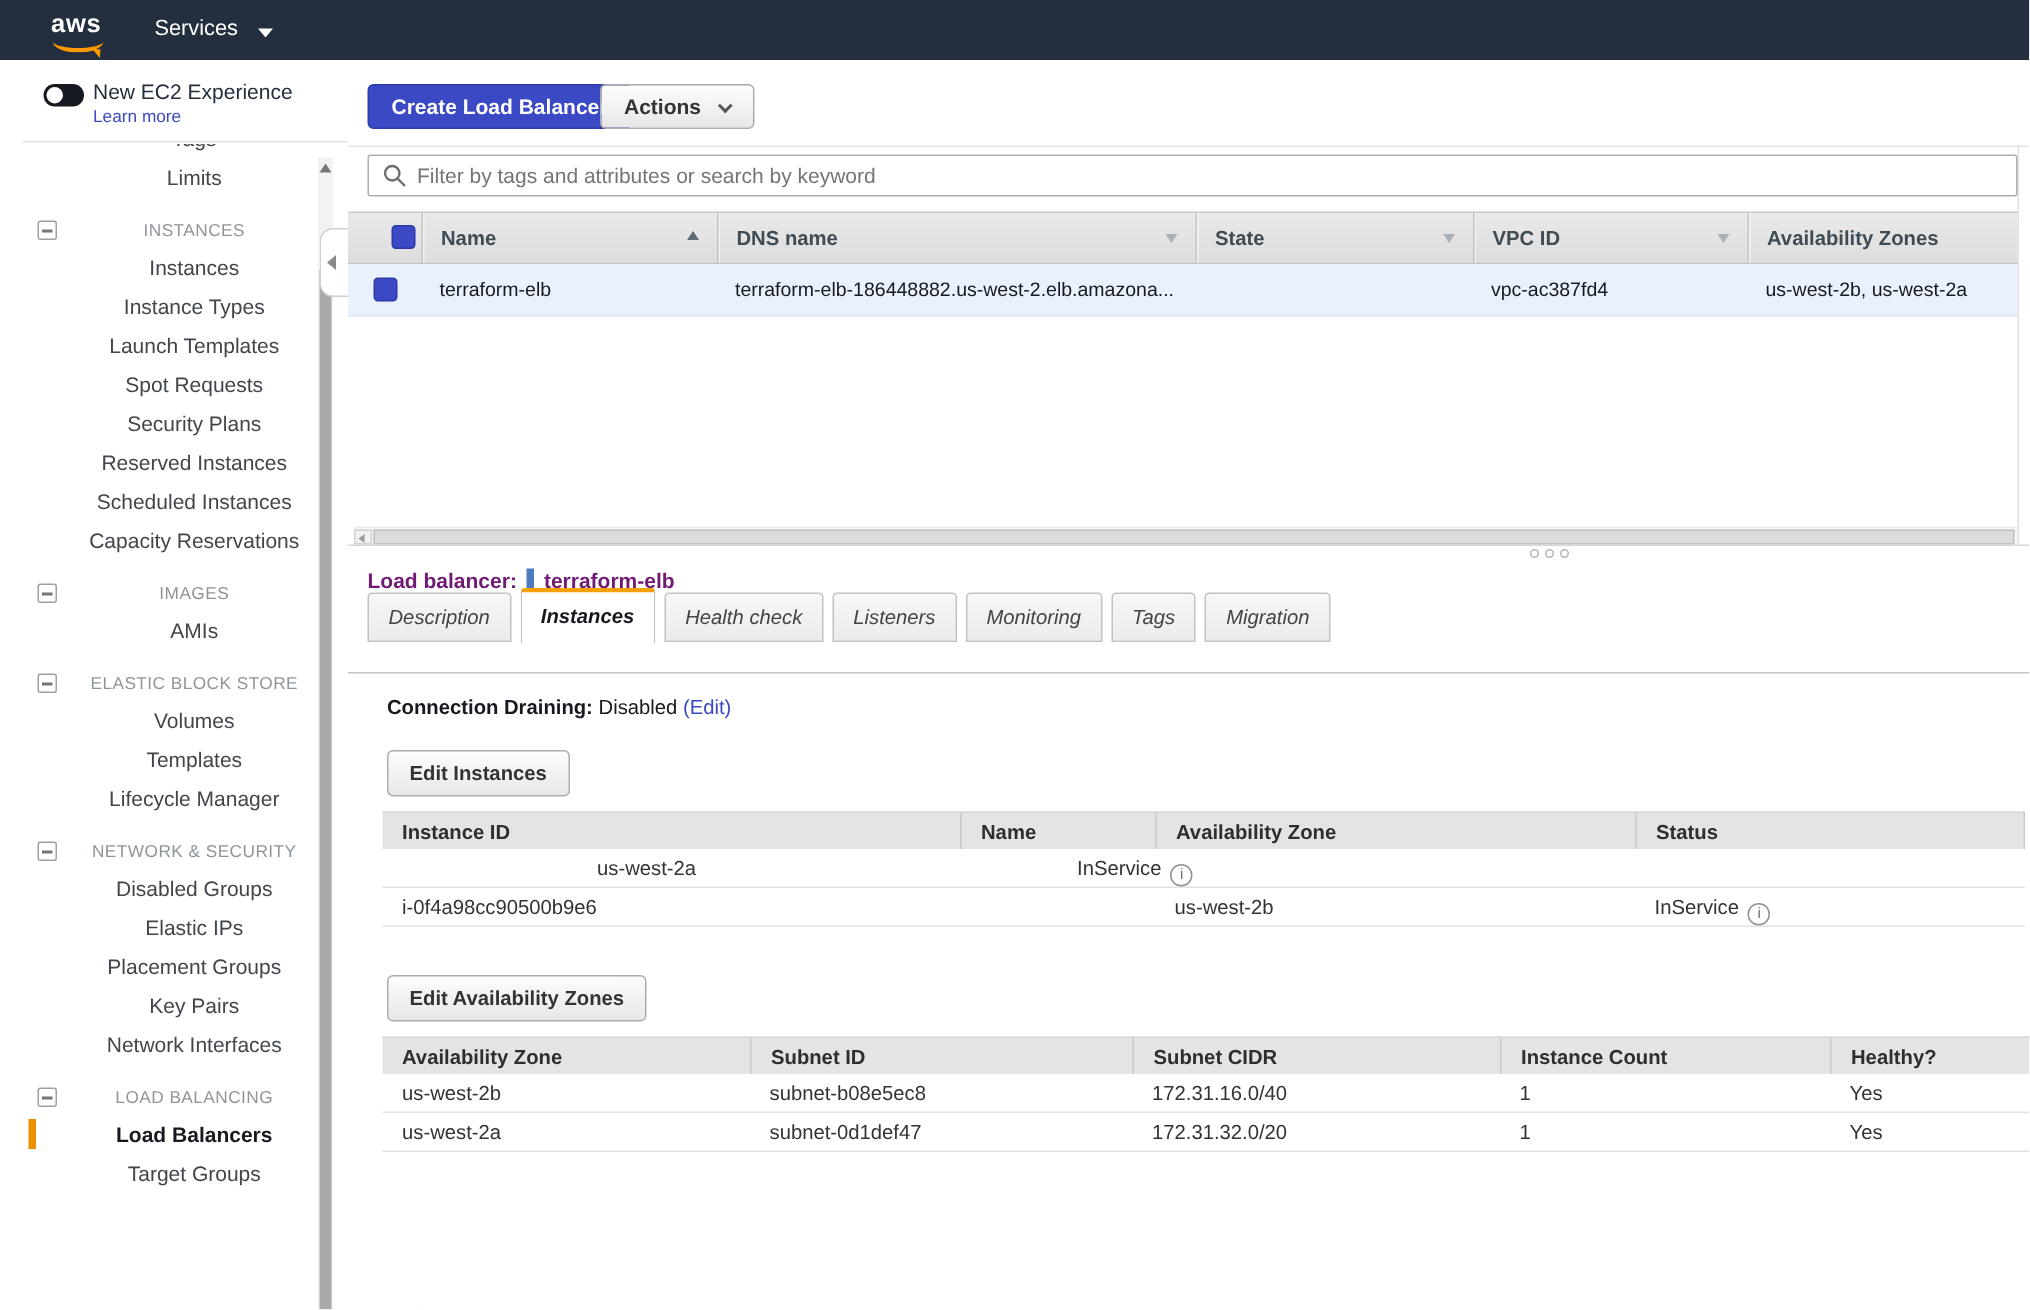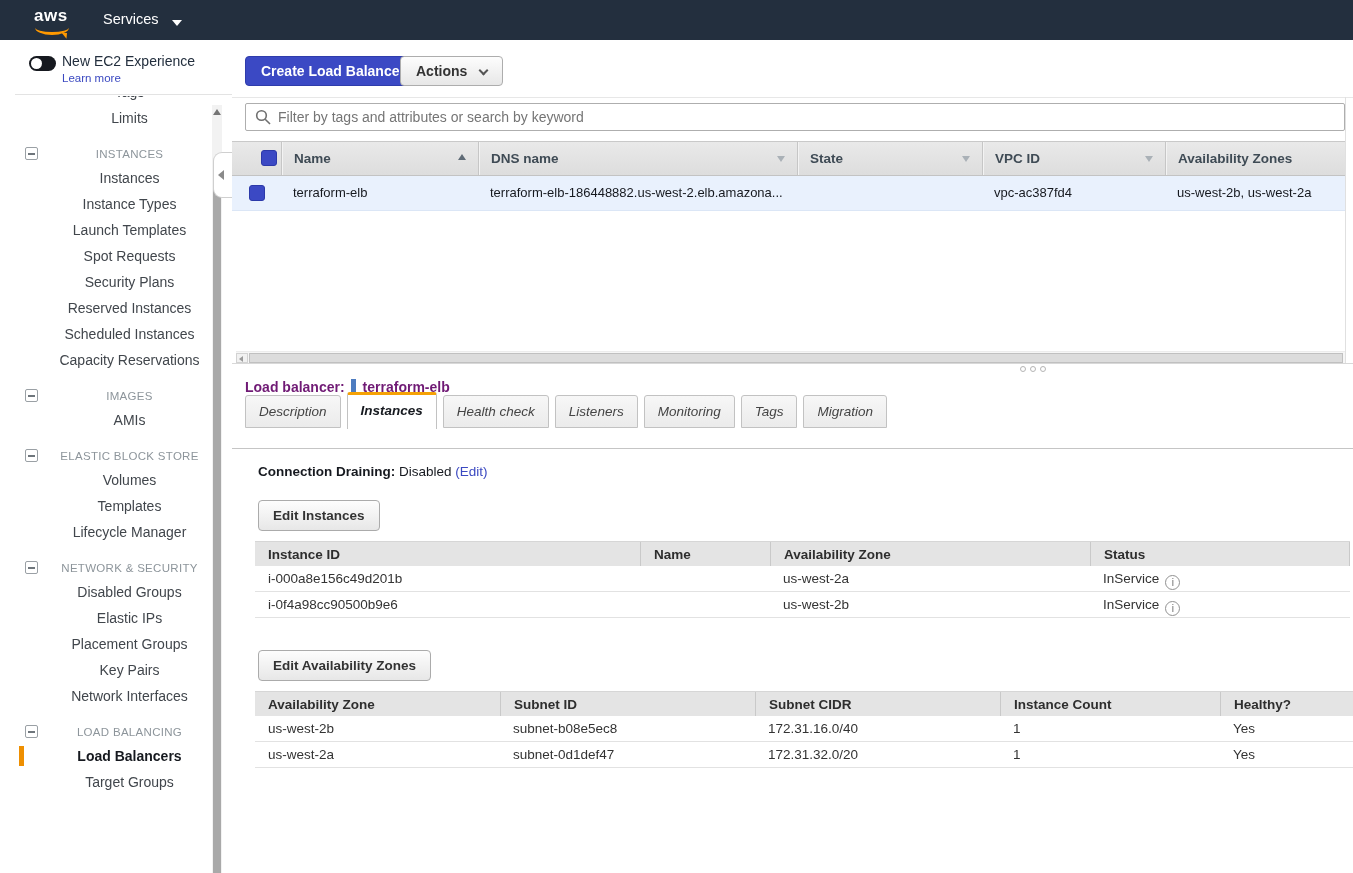--- a/index.html
+++ b/index.html
@@ -287,21 +287,20 @@
     <span class="btn-sm btn-edit-instances">Edit Instances</span>
 
     <div class="dtable inst-table">
       <div class="thead">
         <div class="th first iw-id">Instance ID</div>
         <div class="th iw-name">Name</div>
         <div class="th iw-az">Availability Zone</div>
         <div class="th last iw-status">Status</div>
       </div>
       <div class="trow">
-        <div class="td link iw-id">i-000a8e156c49d201b</div>
         <div class="td iw-name"></div>
         <div class="td iw-az">us-west-2a</div>
         <div class="td iw-status"><span>InService</span><span class="info-icon"></span></div>
       </div>
       <div class="trow">
         <div class="td link iw-id">i-0f4a98cc90500b9e6</div>
         <div class="td iw-name"></div>
         <div class="td iw-az">us-west-2b</div>
         <div class="td iw-status"><span>InService</span><span class="info-icon"></span></div>
       </div>

